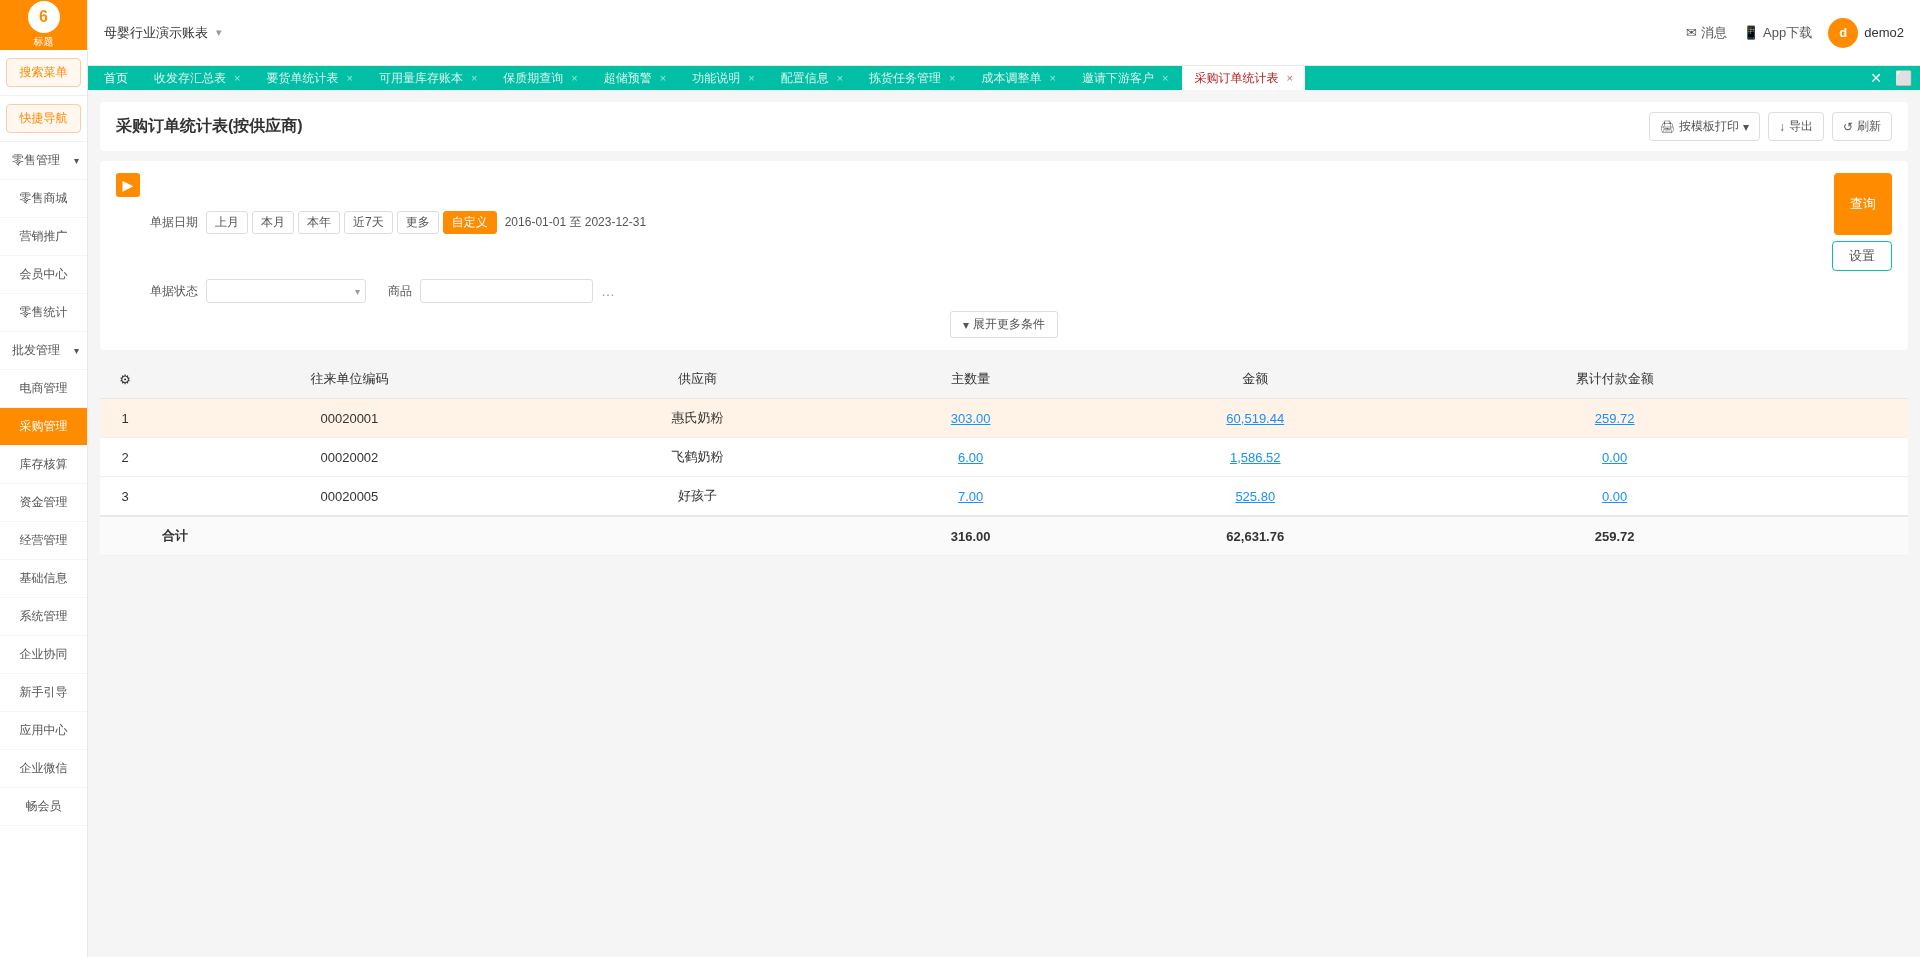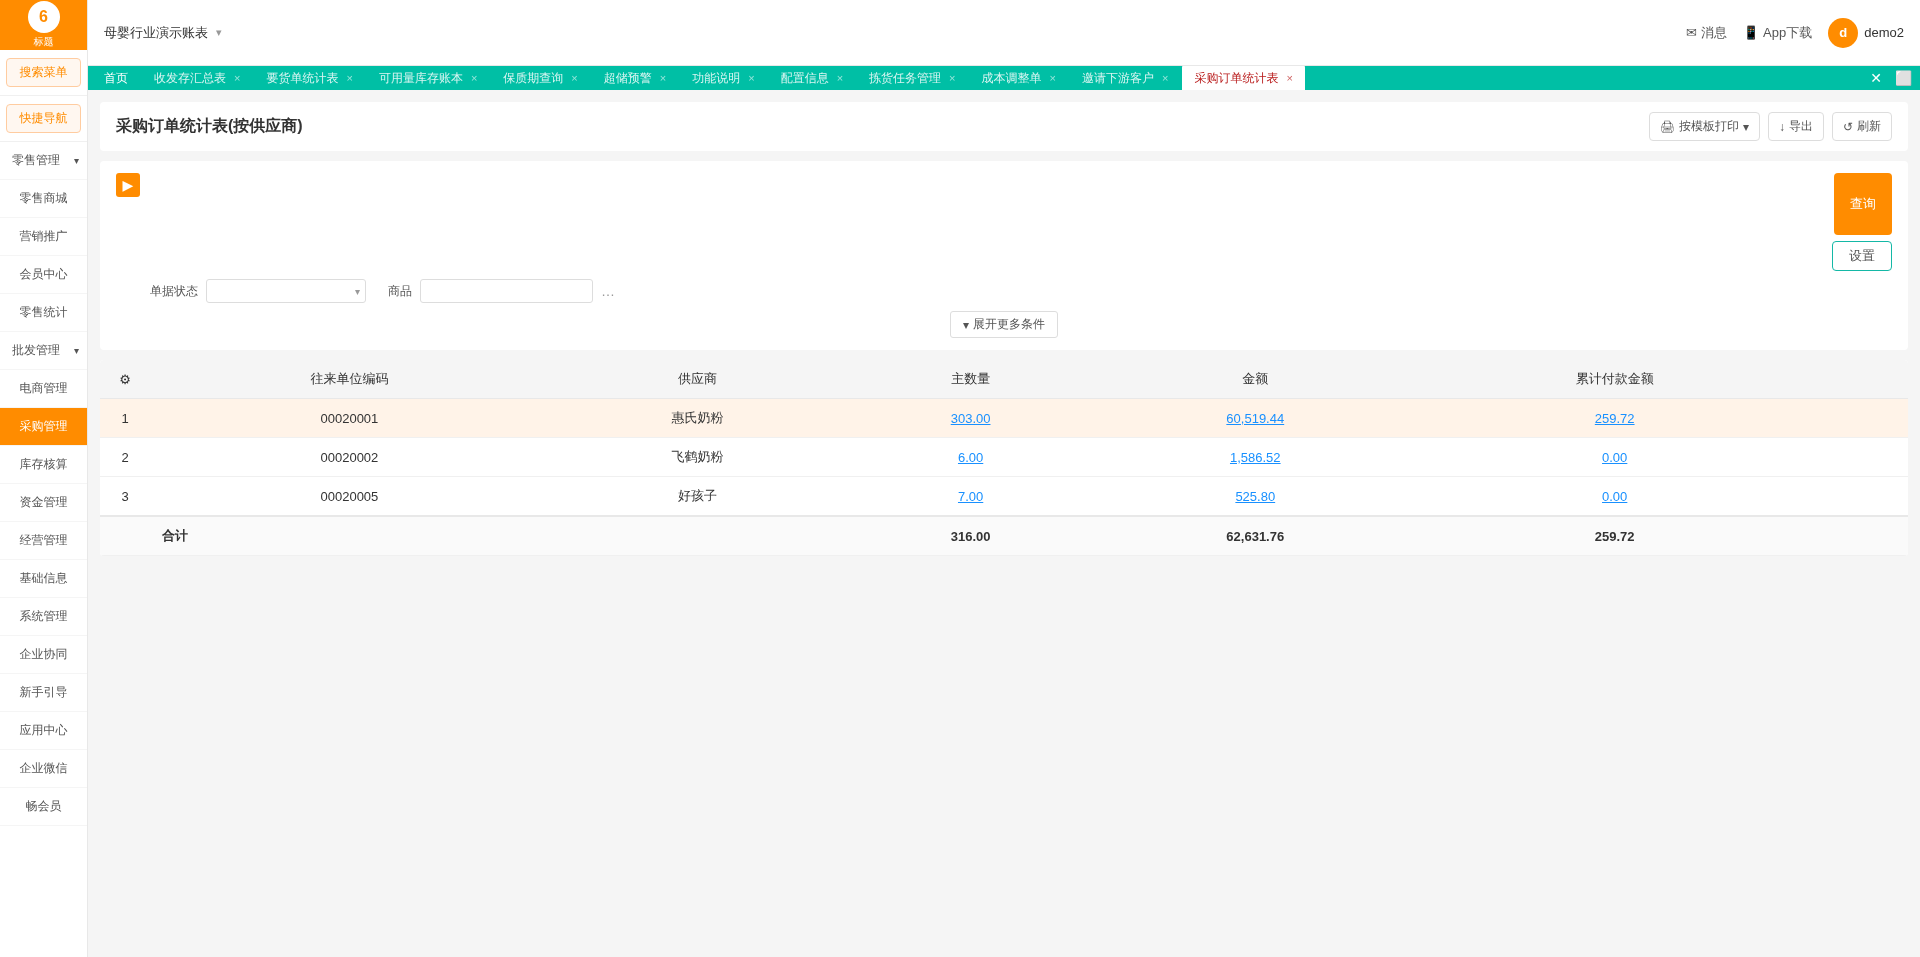--- a/index.html
+++ b/index.html
@@ -259,20 +259,32 @@
           <span>刷新</span>
         </button>
       </div>
     </div>
 
     <div class="filter-area">
       <div style="display:flex;align-items:flex-start;gap:10px;">
         <button class="filter-toggle">▶</button>
         <div style="flex:1;">
           <div style="display:flex;align-items:center;gap:16px;flex-wrap:wrap;">
+            <div class="filter-group">
+              <span class="filter-label">单据日期</span>
+              <div class="filter-date-btns">
+                <button class="filter-date-btn">上月</button>
+                <button class="filter-date-btn">本月</button>
+                <button class="filter-date-btn">本年</button>
+                <button class="filter-date-btn">近7天</button>
+                <button class="filter-date-btn">更多</button>
+                <button class="filter-date-custom">自定义</button>
+              </div>
+              <span class="filter-date-range">2016-01-01 至 2023-12-31</span>
+            </div>
             <div style="flex:1;"></div>
             <div style="display:flex;flex-direction:column;gap:6px;align-items:flex-end;">
               <button class="btn-query">查询</button>
               <button class="btn-settings">设置</button>
             </div>
           </div>
           <div style="display:flex;gap:22px;margin-top:8px;">
             <div class="filter-group">
               <span class="filter-label">单据状态</span>
               <div class="select-wrapper">

